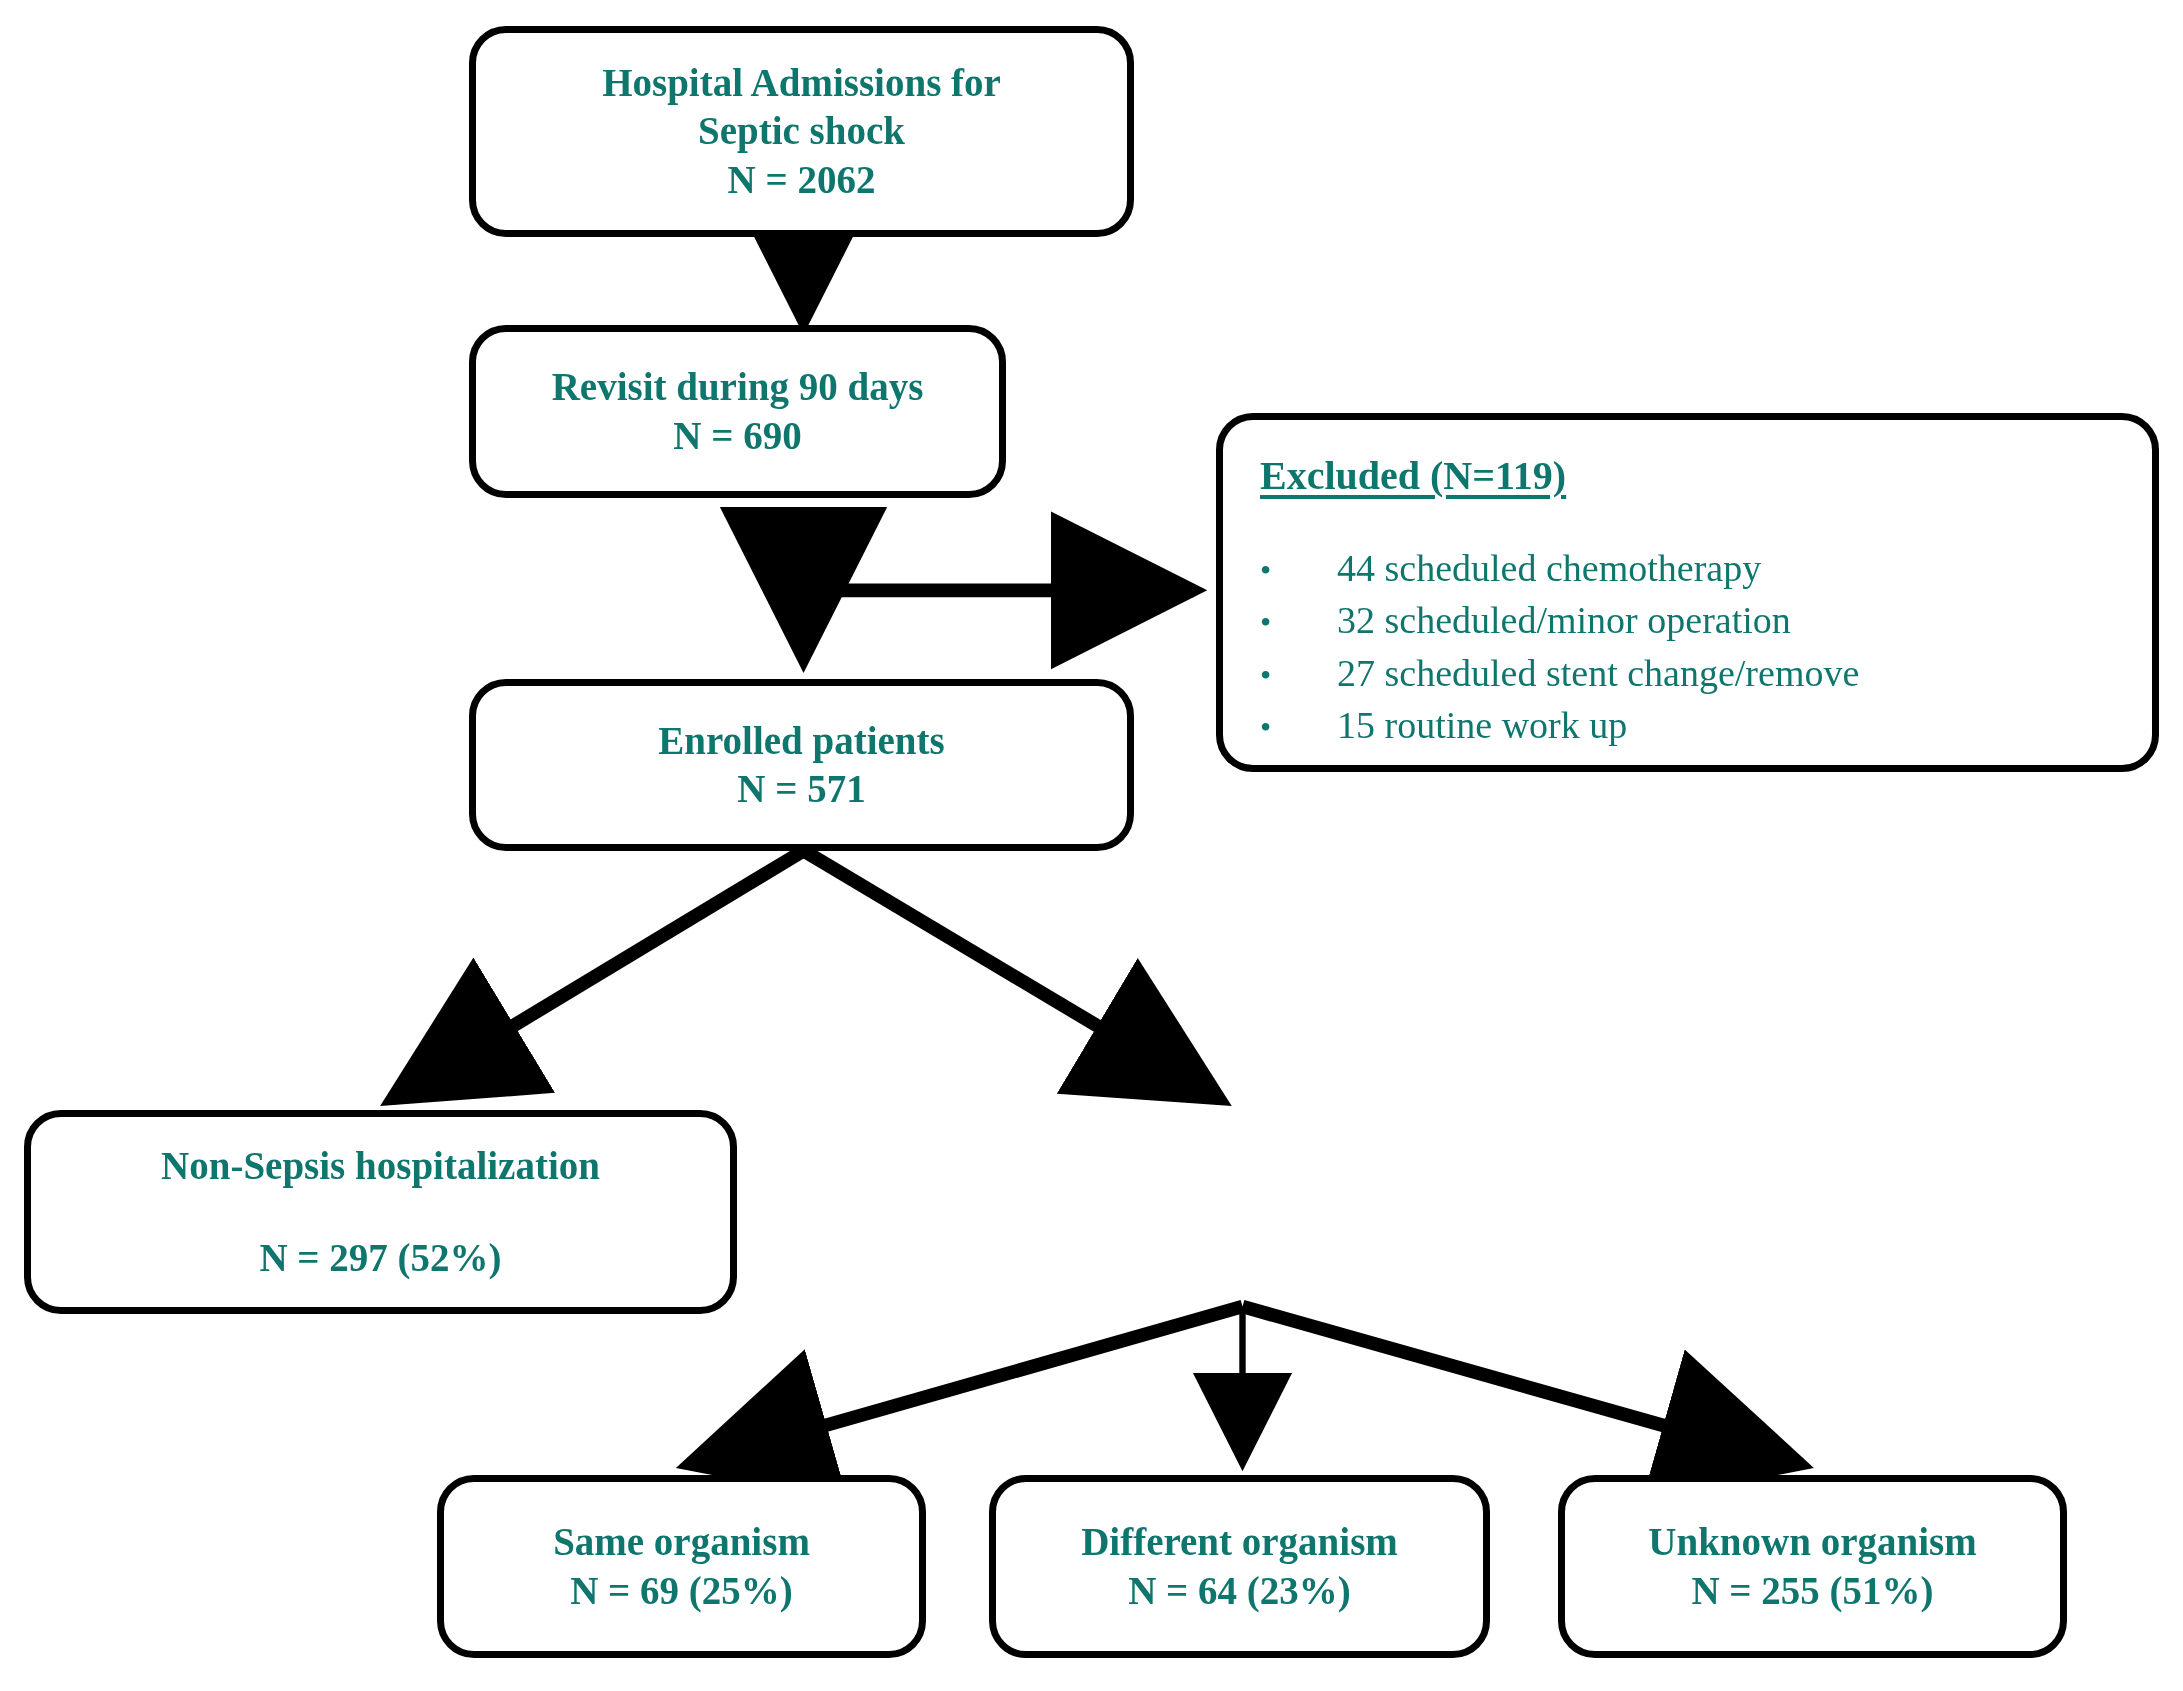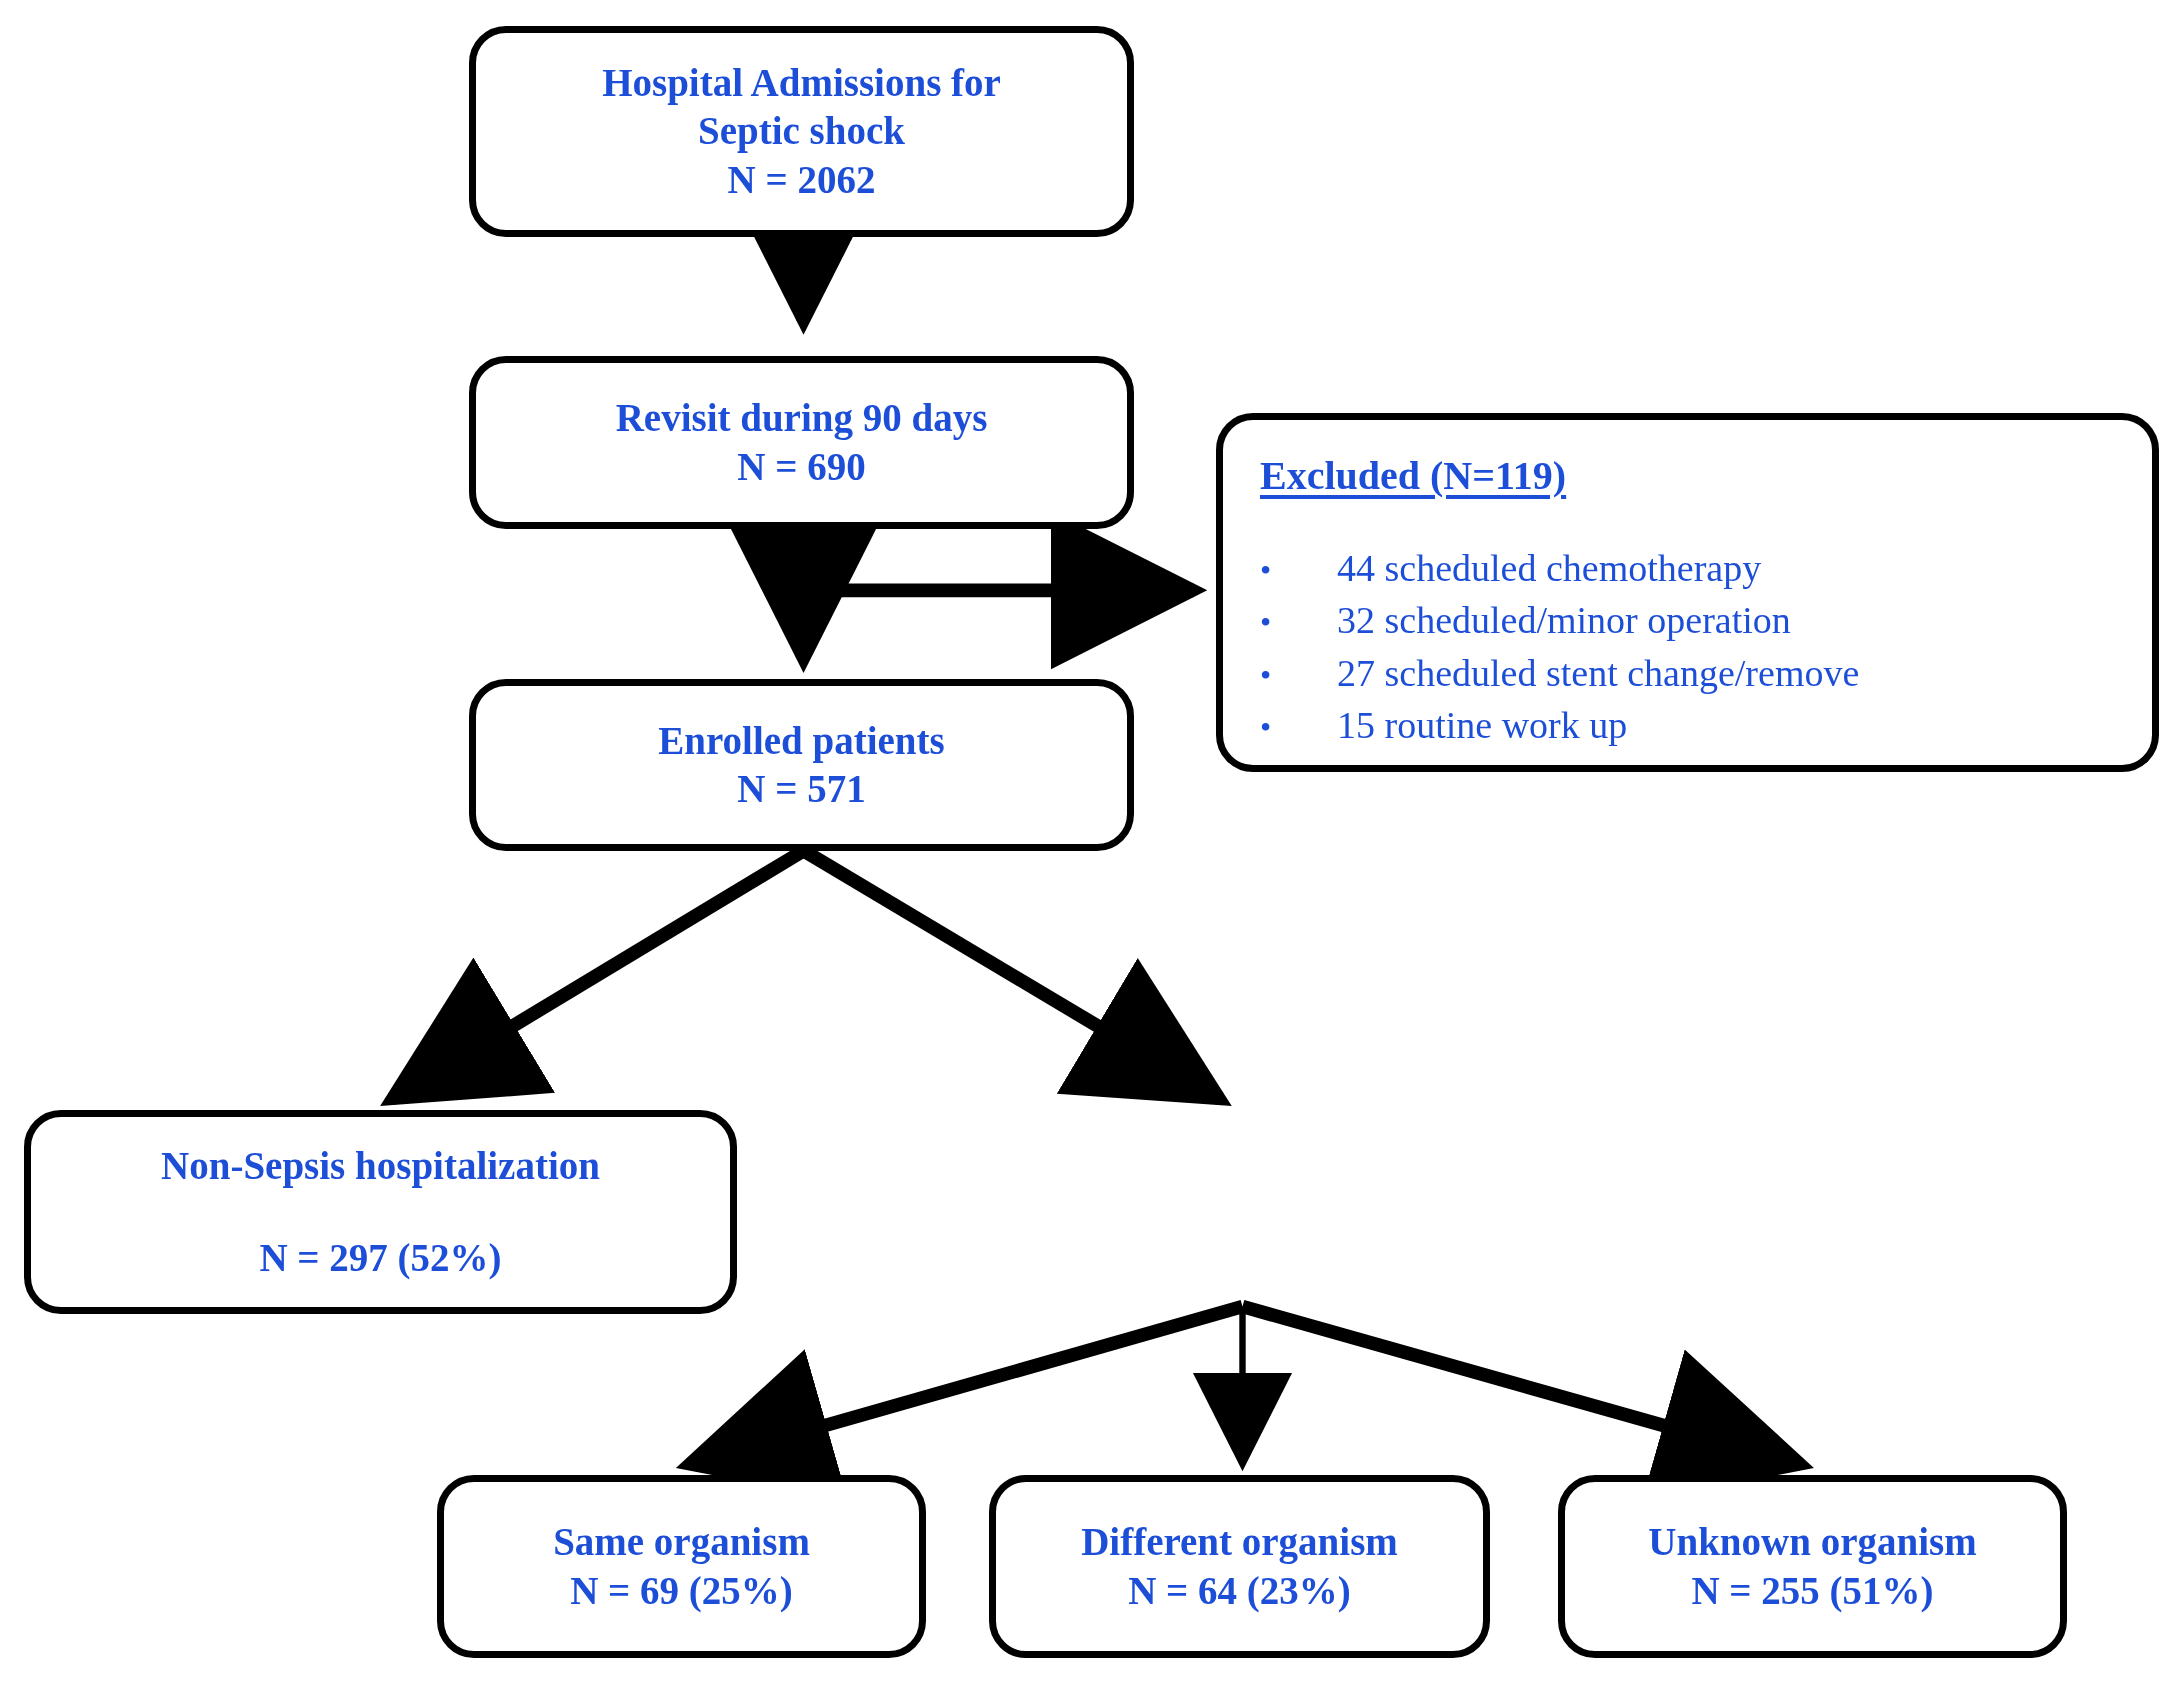--- a/index.html
+++ b/index.html
@@ -8,21 +8,21 @@
     padding: 0;
     background: #ffffff;
   }
   #canvas {
     position: relative;
     width: 2183px;
     height: 1691px;
     background: #ffffff;
     overflow: hidden;
     font-family: "Liberation Serif", "DejaVu Serif", serif;
-    color: #1d4ed8;
+    color: #0f766e;
   }
   #edges {
     position: absolute;
     left: 0;
     top: 0;
     width: 2183px;
     height: 1691px;
     pointer-events: none;
   }
   .node {
@@ -139,21 +139,21 @@
       <line x1="1551" y1="1631" x2="2248" y2="1828" stroke="#000000" stroke-width="17" marker-end="url(#arrowBig)"></line>
     </g>
   </svg>
 
   <div class="node" id="node-admissions" style="left:469px; top:26px; width:665px; height:211px;">
     <span class="line f1">Hospital Admissions for</span>
     <span class="line f1">Septic shock</span>
     <span class="line f2">N = 2062</span>
   </div>
 
-  <div class="node" id="node-revisit" style="left:469px; top:356px; width:665px; height:173px;">
+  <div class="node" id="node-revisit" style="left:469px; top:325px; width:537px; height:173px;">
     <span class="line f1">Revisit during 90 days</span>
     <span class="line f2">N = 690</span>
   </div>
 
   <div id="excluded-panel" style="left:1216px; top:413px; width:943px; height:359px;">
     <div id="excluded-title">Excluded (N=119)</div>
     <ul class="excl-list">
       <li class="excl-item">
         <span class="excl-bullet">•</span>
         <span class="excl-text">44 scheduled chemotherapy</span>

